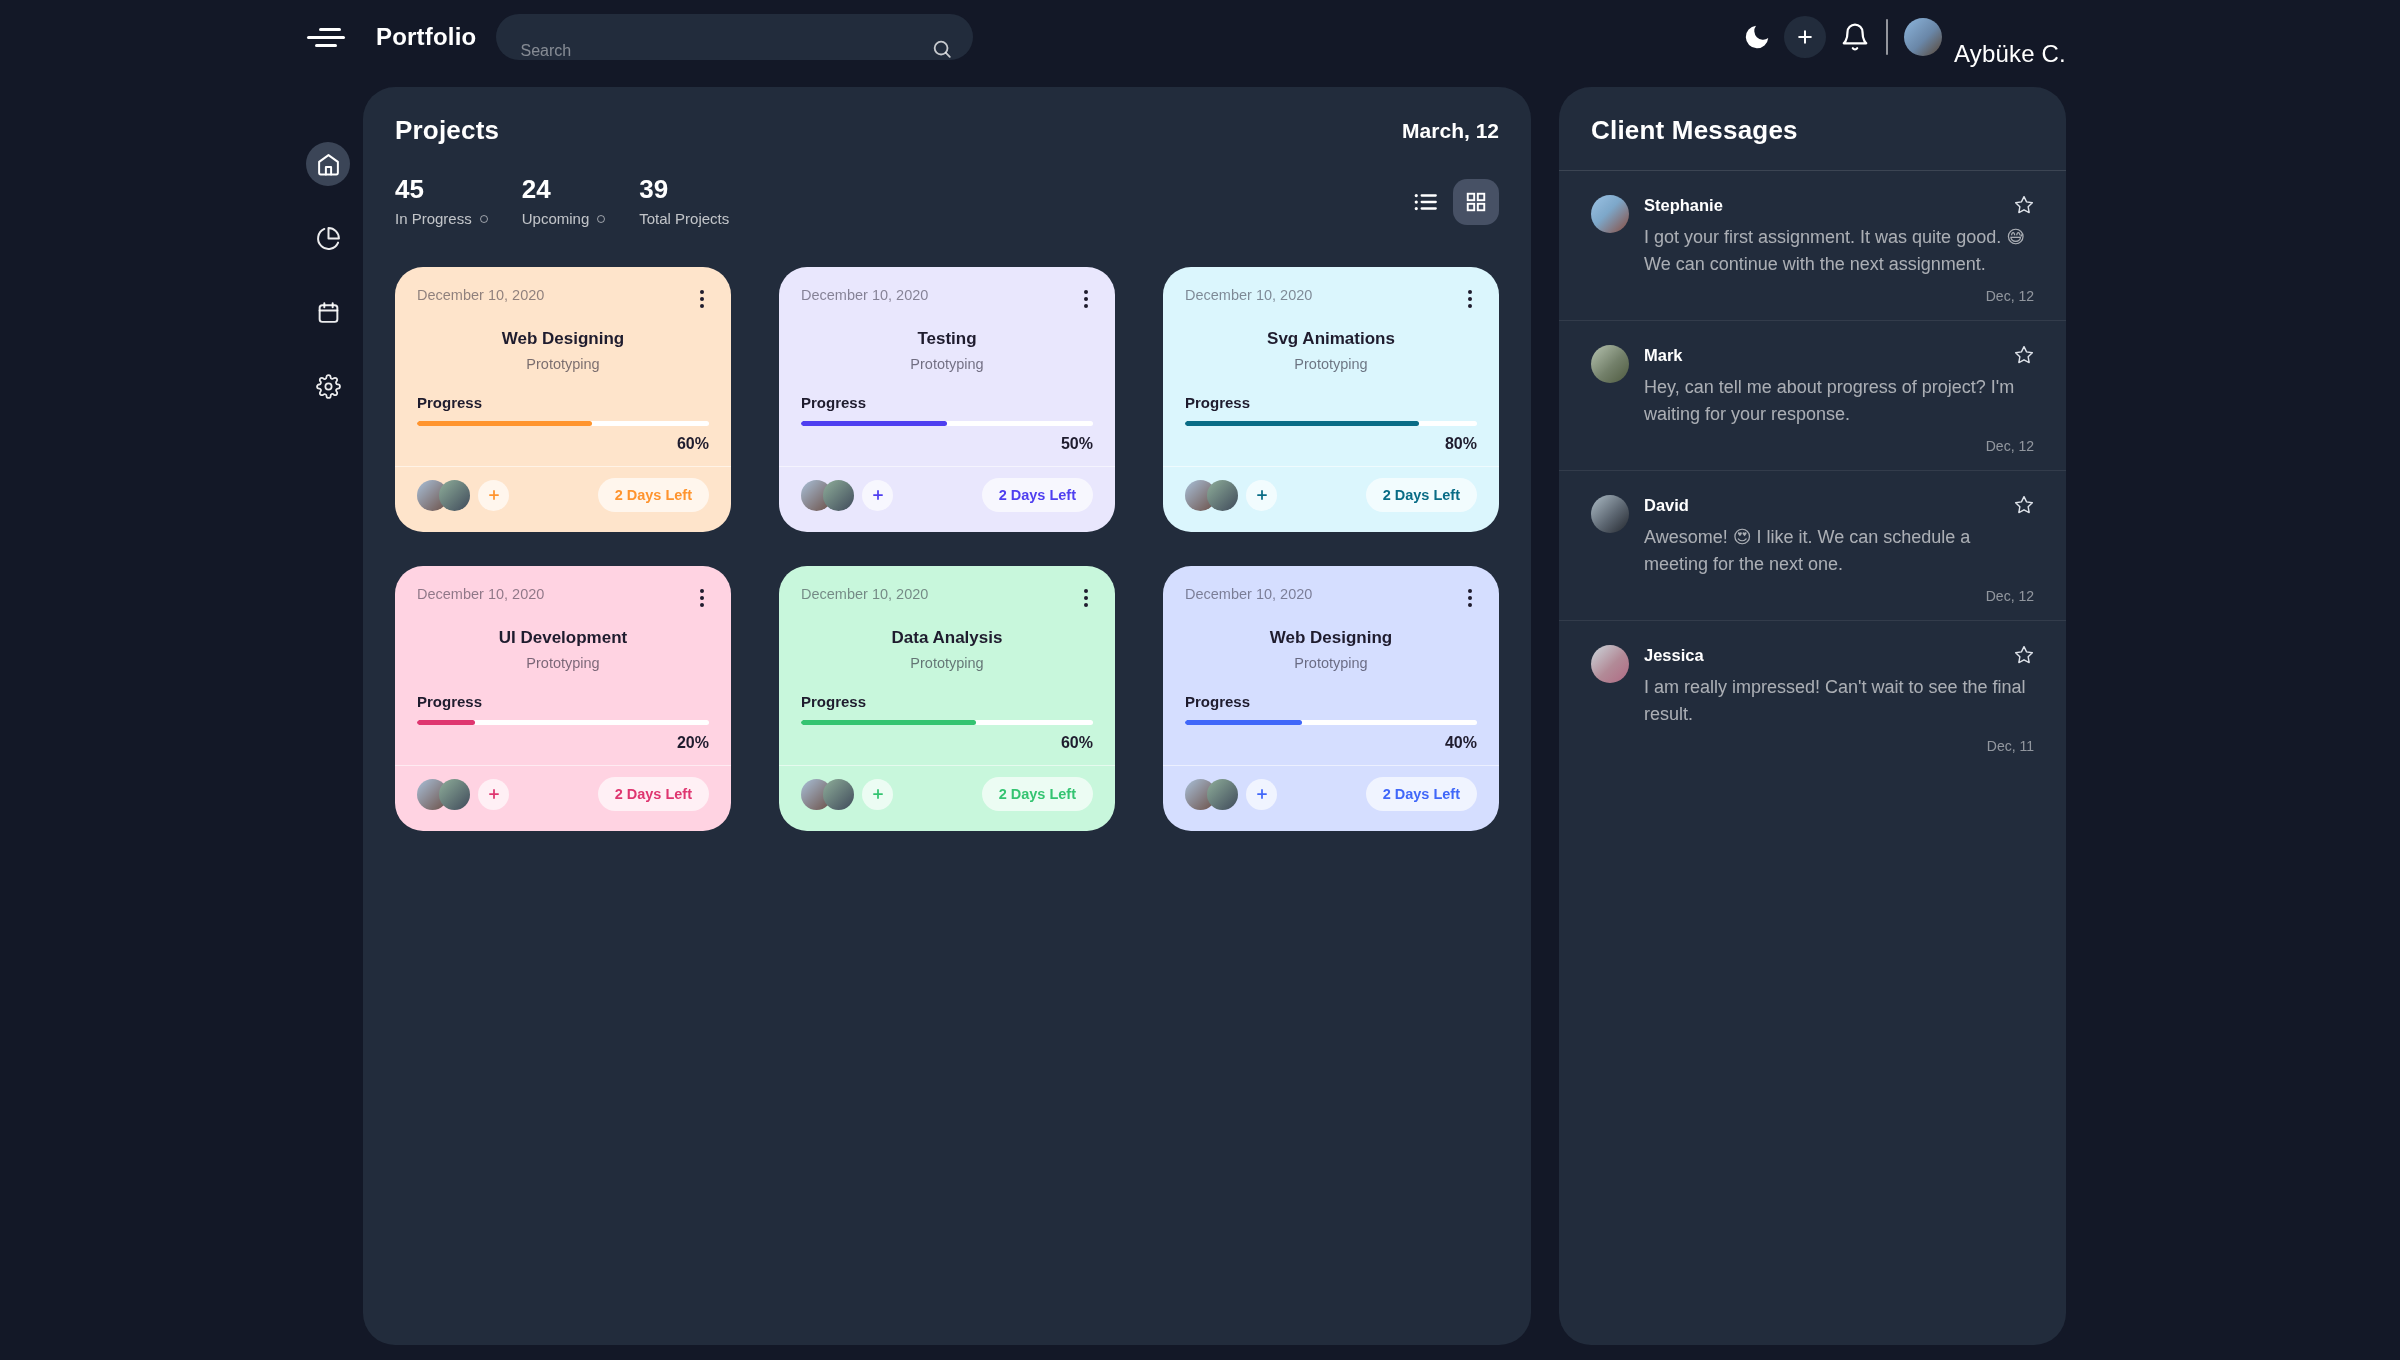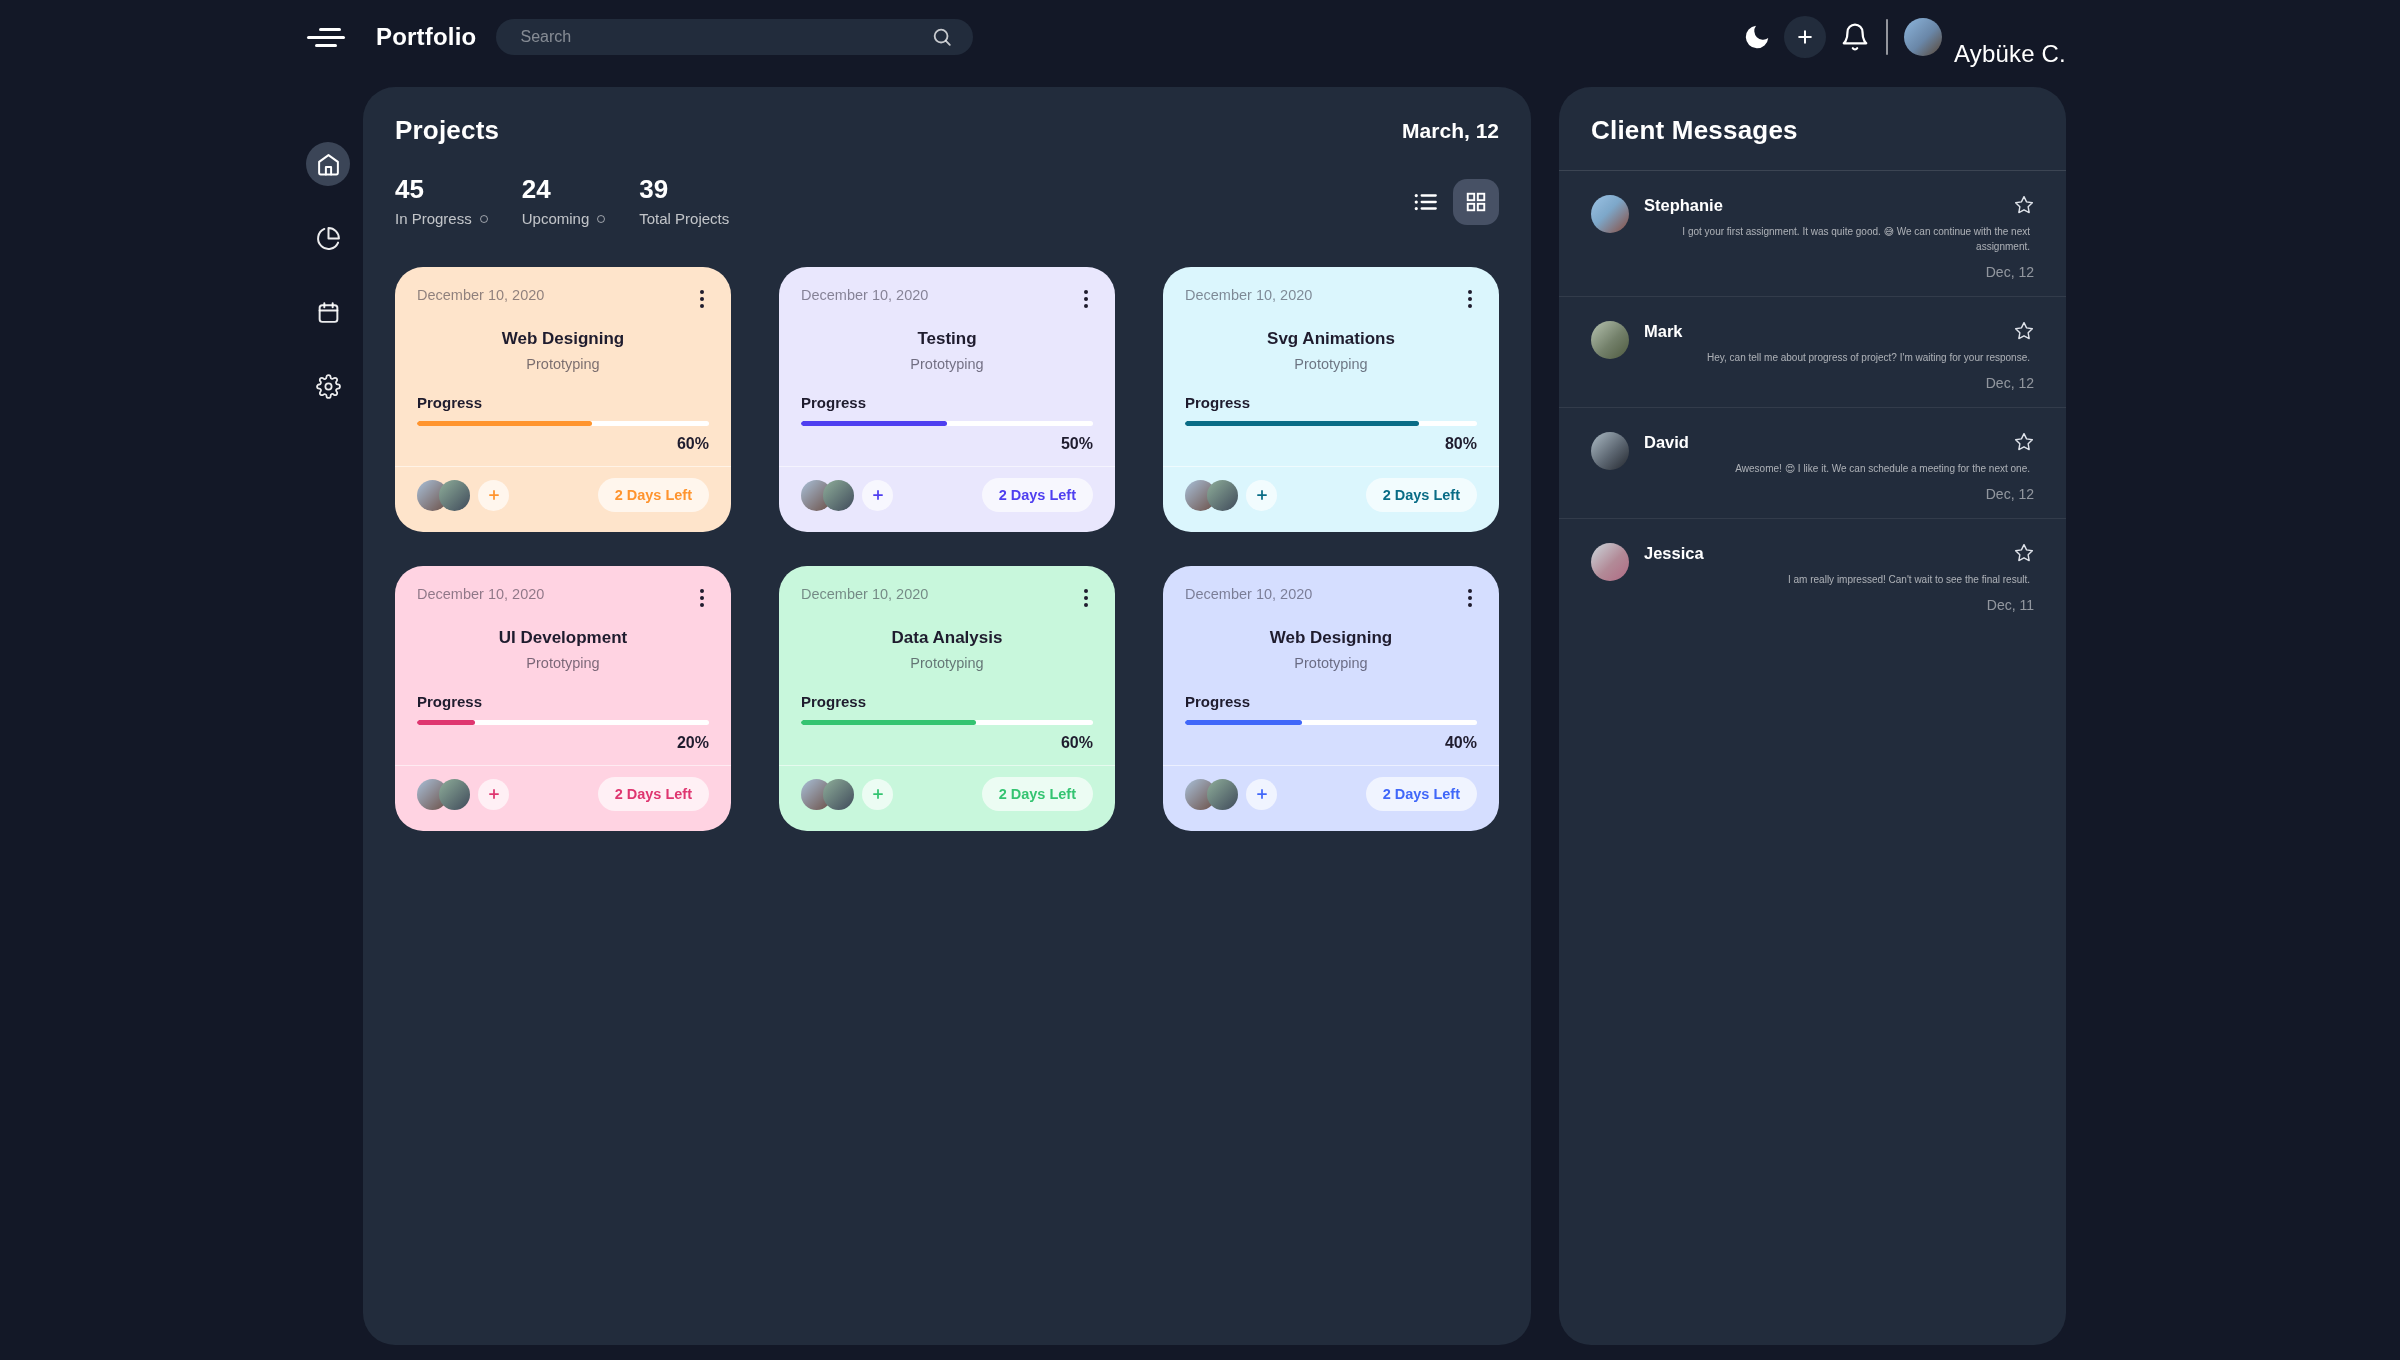--- a/index.html
+++ b/index.html
@@ -17,22 +17,22 @@
 
   
   .app-header { height: 46px; margin-top: 14px; display: flex; align-items: center; }
   .menu-btn { width: 40px; height: 34px; display: flex; flex-direction: column; justify-content: center; align-items: center; gap: 5px; }
   .menu-btn span { height: 3px; border-radius: 2px; background: #fff; display: block; }
   .menu-btn span:nth-child(1) { width: 22px; transform: translateX(4px); }
   .menu-btn span:nth-child(2) { width: 38px; }
   .menu-btn span:nth-child(3) { width: 22px; }
   .app-name { font-size: 24px; font-weight: bold; margin-left: 30px; letter-spacing: .2px; }
   .search-wrapper {
-    margin-left: 20px; width: 477px; height: 36px; background: var(--panel-bg, #222c3c);
-    border-radius: 23px; display: flex; align-items: center; padding: 0 20px 0 24px;
+    margin-left: 20px; width: 477px; height: 46px; background: var(--panel-bg, #222c3c);
+    border-radius: 23px; display: flex; align-items: flex-end; padding: 0 20px 0 24px;
   }
   .search-input {
     flex: 1; background: transparent; border: none; outline: none; color: #fff; font-size: 16px;
     font-family: inherit;
   }
   .search-input::placeholder { color: rgba(255,255,255,.45); }
   .search-icon { color: rgba(255,255,255,.75); }
 
   .header-right { margin-left: auto; display: flex; align-items: center; }
   .mode-btn { color: #fff; margin-right: 12px; }
@@ -110,21 +110,21 @@
   }
   .messages-header { padding: 28px 32px 24px; font-size: 26px; font-weight: bold; border-bottom: 1px solid rgba(255,255,255,.12); letter-spacing: .2px; }
   .msg-list { display: flex; flex-direction: column; }
   .msg { display: flex; gap: 15px; padding: 24px 32px 16px; border-bottom: 1px solid rgba(255,255,255,.08); }
   .msg:last-of-type { border-bottom: none; }
   .msg-avatar { width: 38px; height: 38px; border-radius: 50%; flex: none; }
   .msg-body { flex: 1; min-width: 0; }
   .msg-top { display: flex; justify-content: space-between; align-items: center; }
   .msg-name { font-size: 16.5px; font-weight: bold; }
   .star-btn { color: #dfe3ea; }
-  .msg-text { margin-top: 9px; font-size: 10px; line-height: 1.5; color: rgba(255,255,255,.62); padding-right: 4px; text-align: right; }
+  .msg-text { margin-top: 9px; font-size: 18px; line-height: 1.5; color: rgba(255,255,255,.62); padding-right: 4px; }
   .msg-date { margin-top: 10px; text-align: right; font-size: 14px; color: rgba(255,255,255,.5); }
 </style>
 </head>
 <body style="--app-bg: #131827; --panel-bg: #222c3c; --active-bg: #3b4557; --btn-active-bg: #475165;">
 
 <div class="app">
 
   <header class="app-header">
     <button class="menu-btn" aria-label="menu">
       <span></span>

